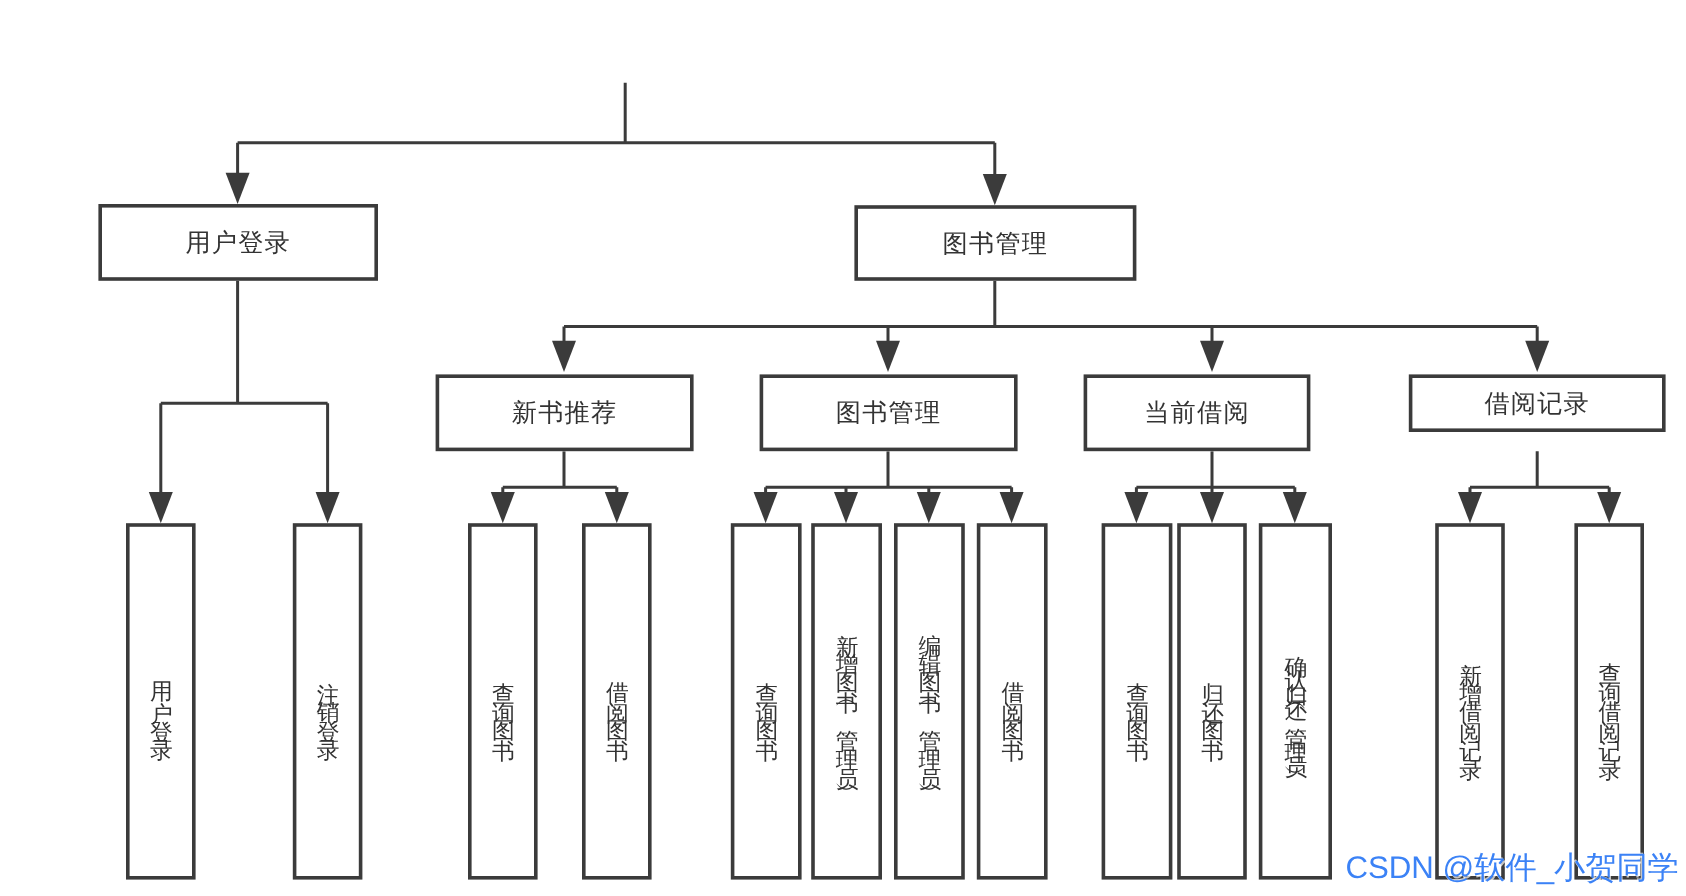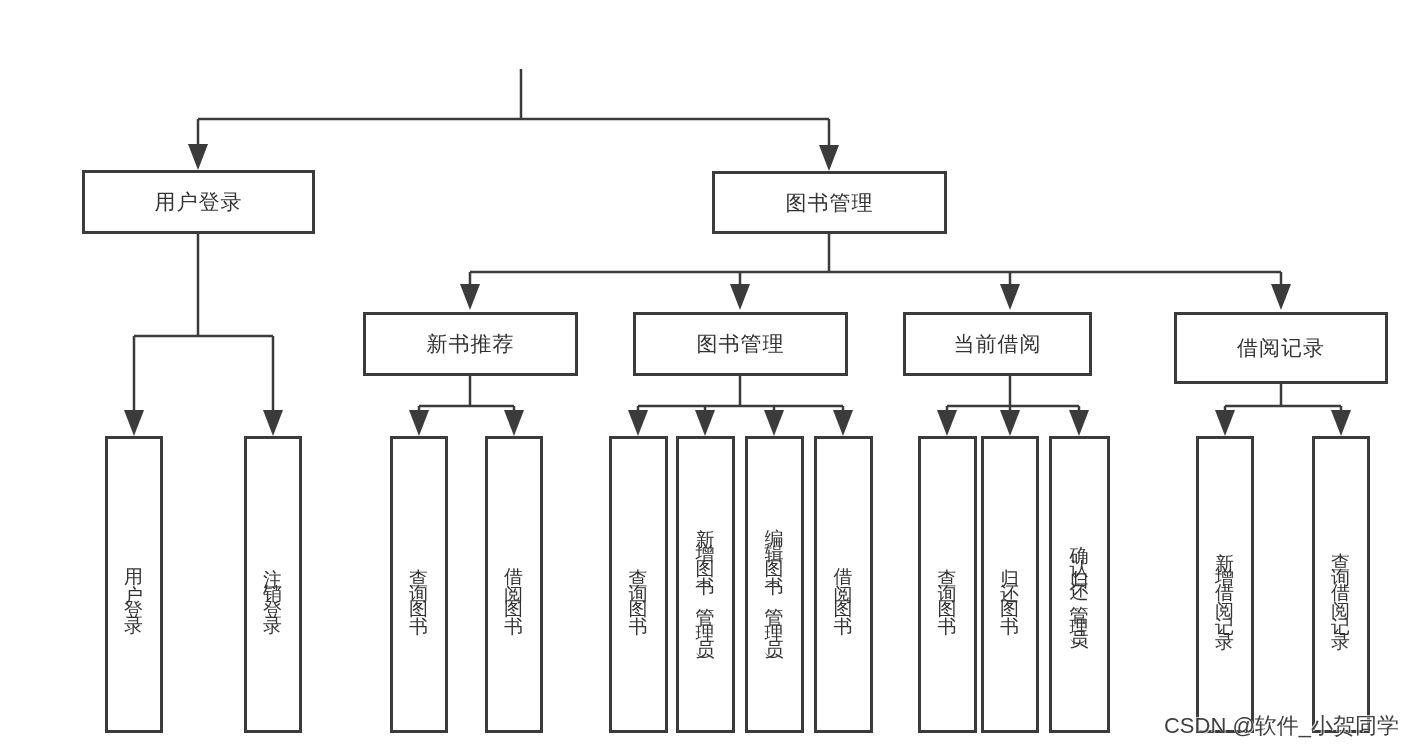--- a/index.html
+++ b/index.html
@@ -16,21 +16,21 @@
   }
   .hbox{font-size:21px;letter-spacing:1px;}
   .vbox{
     font-size:19px;
     writing-mode:vertical-rl;text-orientation:mixed;
     letter-spacing:16px;line-height:1;
   }
   .vbox.tight{letter-spacing:12px;}
   .watermark{
     position:absolute;right:6px;bottom:6px;
-    font-size:22px;color:#404040;white-space:nowrap;
+    font-size:26px;color:#3b82f6;white-space:nowrap;
     text-shadow:1px 1px 0 rgba(255,255,255,.7),-1px -1px 0 rgba(255,255,255,.7);
   }
 </style>
 </head>
 <body>
 
 <div class="canvas">
 
   <svg class="connectors" viewBox="0 0 1405 747" xmlns="http://www.w3.org/2000/svg">
     <g stroke="#3b3b3b" stroke-width="2.5" fill="none">
@@ -75,21 +75,21 @@
 
   <div class="box hbox" style="left:363px;top:312px;width:215px;height:64px;align-items:center;">
     <span>新书推荐</span>
   </div>
   <div class="box hbox" style="left:633px;top:312px;width:215px;height:64px;">
     <span>图书管理</span>
   </div>
   <div class="box hbox" style="left:903px;top:312px;width:189px;height:64px;">
     <span>当前借阅</span>
   </div>
-  <div class="box hbox" style="left:1174px;top:312px;width:214px;height:72px;">
+  <div class="box hbox" style="left:1174px;top:312px;width:214px;height:48px;">
     <span>借阅记录</span>
   </div>
 
   <div class="box vbox" style="left:105px;top:436px;width:58px;height:297px;">
     <span>用户登录</span>
   </div>
   <div class="box vbox" style="left:244px;top:436px;width:58px;height:297px;">
     <span>注销登录</span>
   </div>
 

